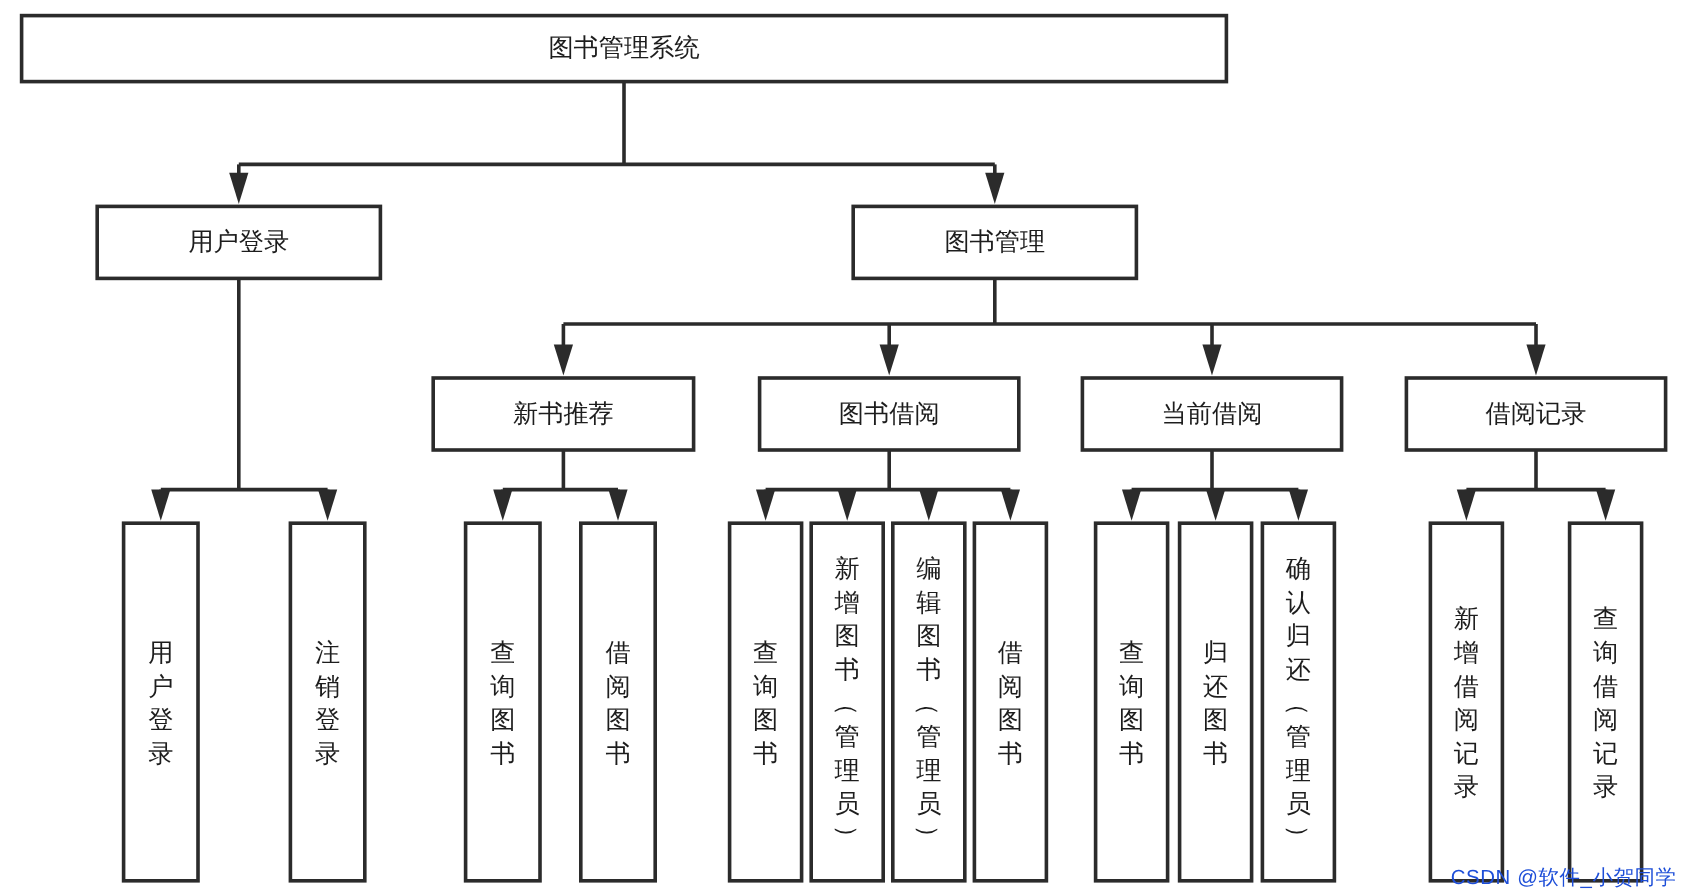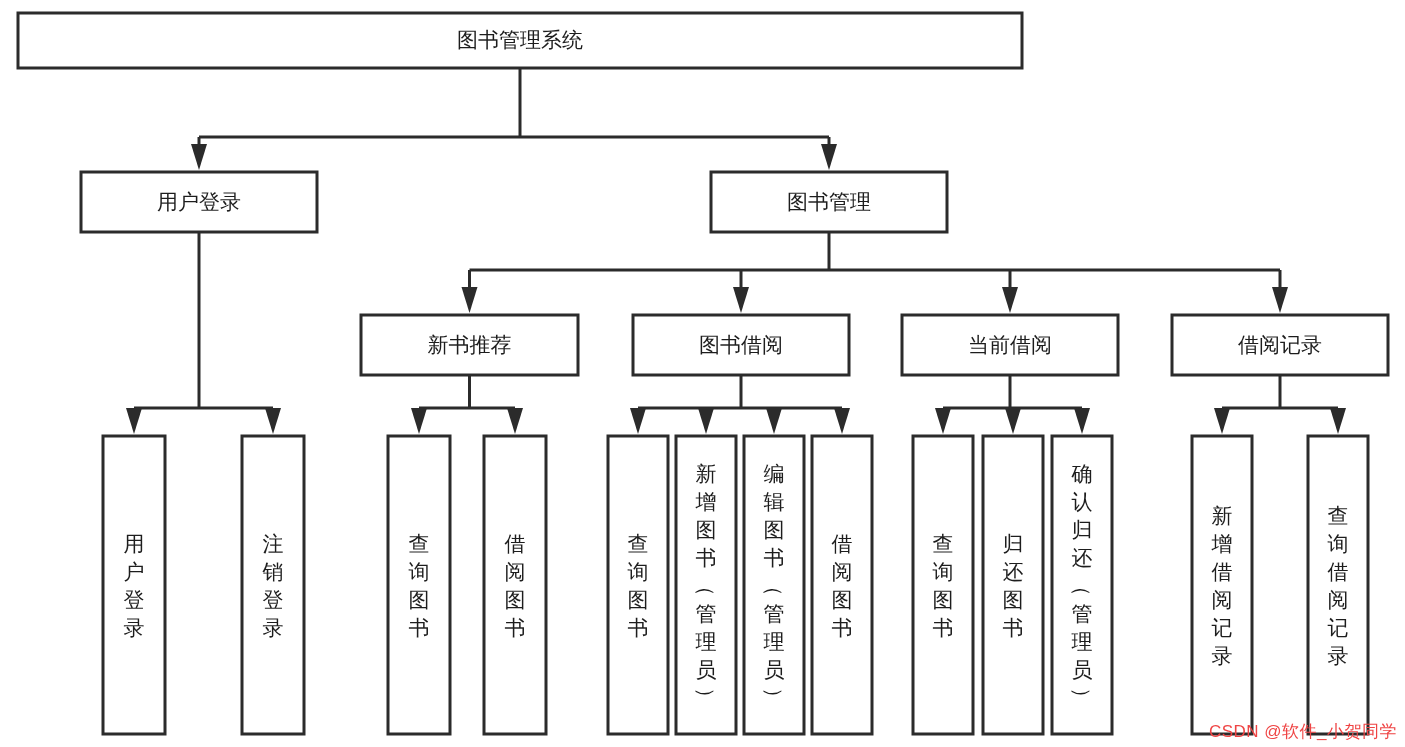--- a/index.html
+++ b/index.html
@@ -54,21 +54,21 @@
     font-family: "Liberation Sans", "DejaVu Sans", sans-serif;
     font-size: 21px;
     text-anchor: middle;
   }
   .watermark {
     position: absolute;
     right: 8px;
     bottom: 4px;
     font-family: "Liberation Sans", "DejaVu Sans", sans-serif;
     font-size: 17px;
-    color: #ef4444;
+    color: #1d4ed8;
     letter-spacing: 0.5px;
     white-space: nowrap;
     user-select: none;
   }
 </style>
 </head>
 <body>
 
 <div id="diagram-root">
 

